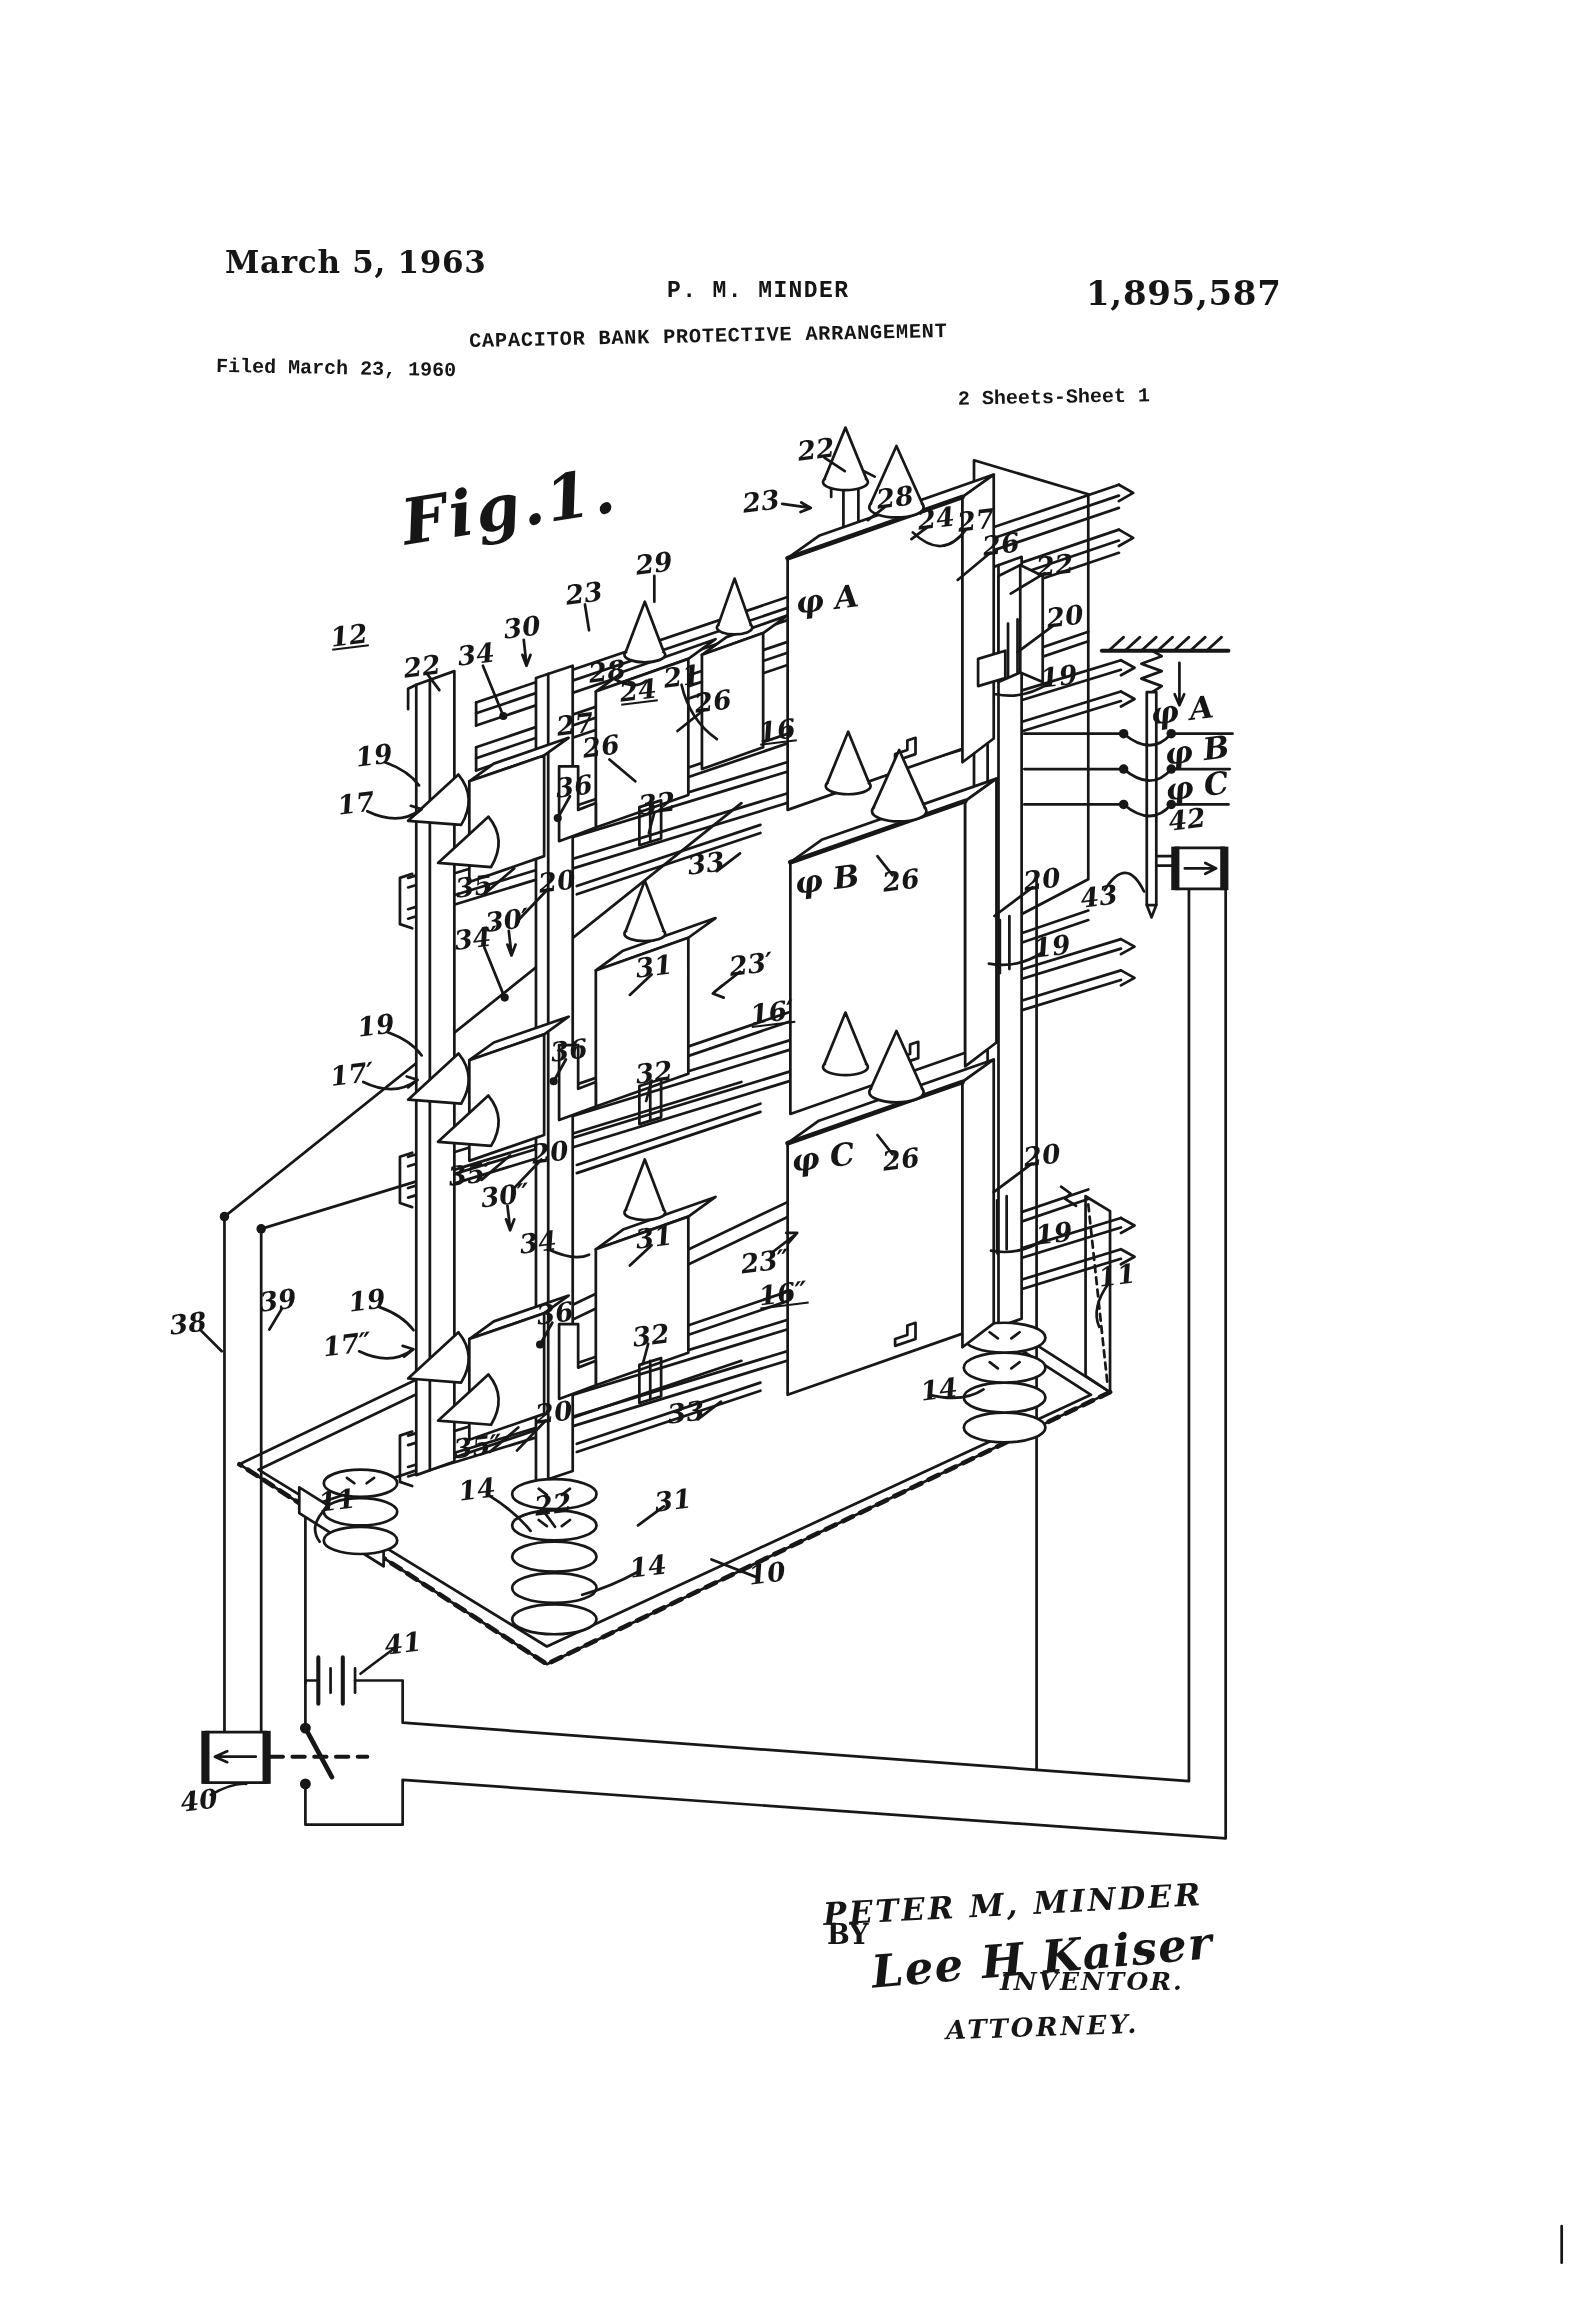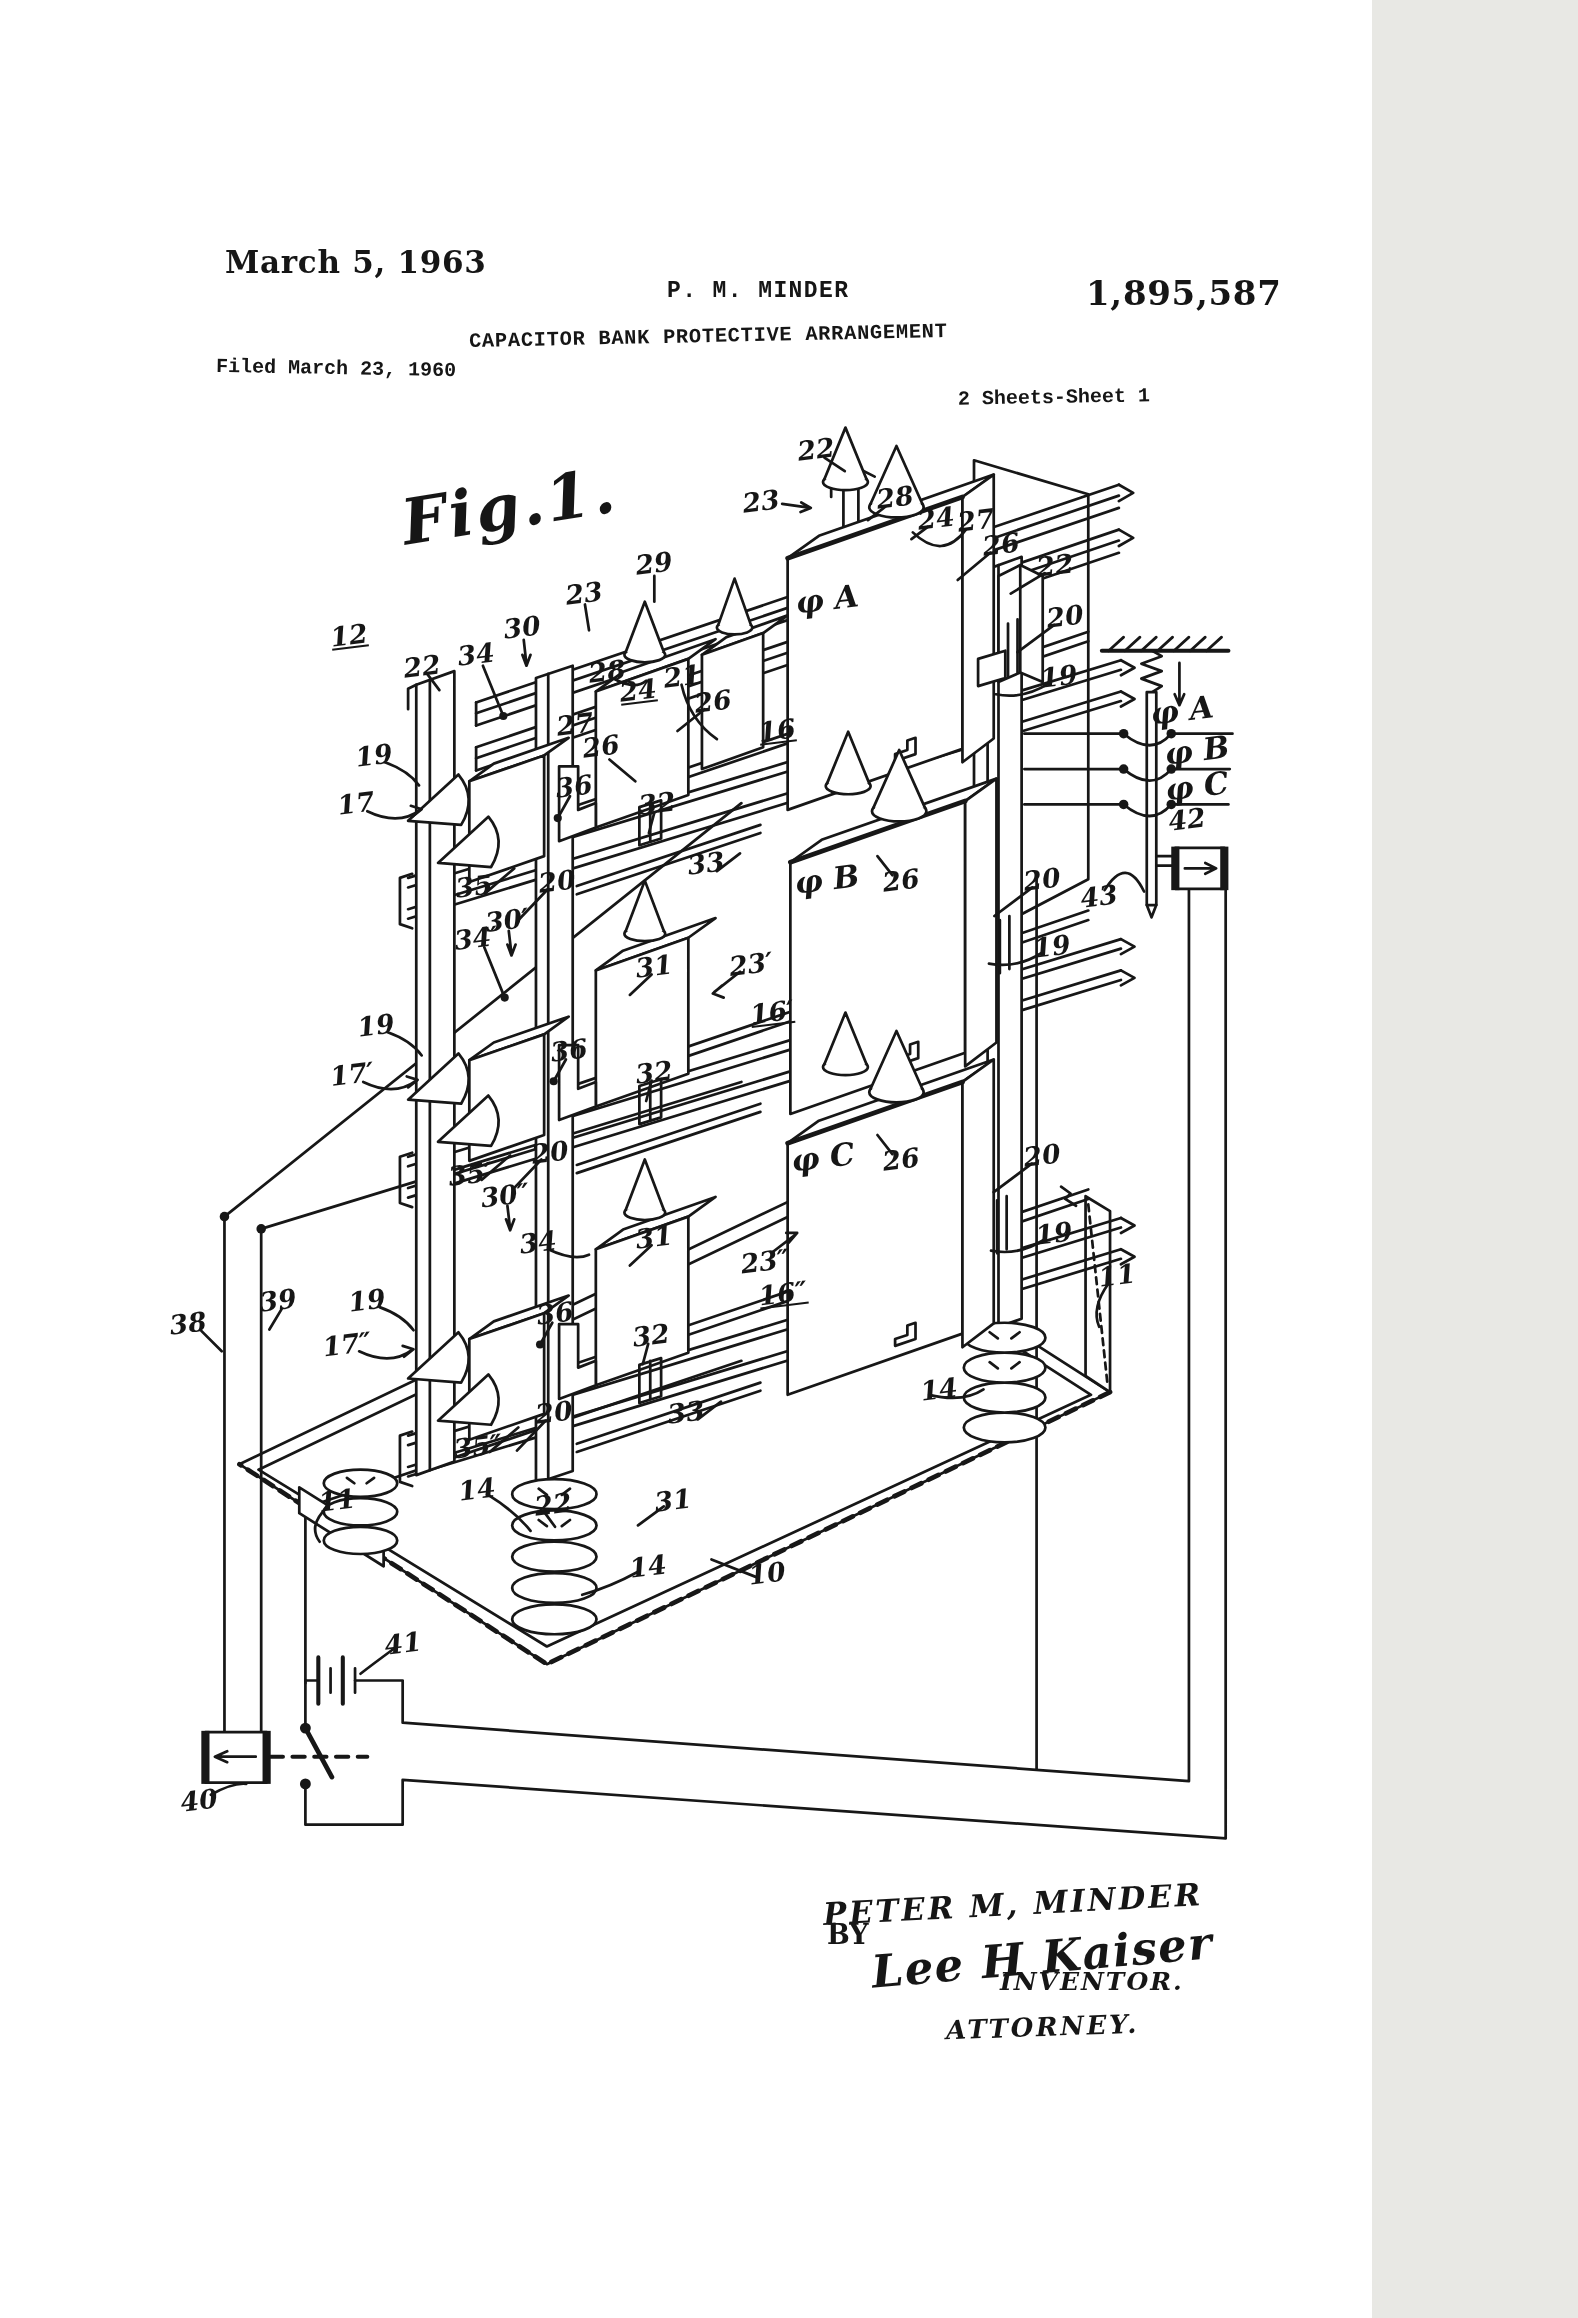--- a/index.html
+++ b/index.html
@@ -1,16 +1,16 @@
 <!DOCTYPE html>
 <html style="font-size:11px"><head>
 <meta charset="utf-8">
 <style>
   html,body{margin:0;padding:0;background:#e8e8e4;}
-  #page{position:relative;width:1372px;height:2319px;background:#ffffff;overflow:hidden;
+  #page{position:relative;width:1578px;height:2319px;background:#ffffff;overflow:hidden;
         font-family:"Liberation Serif",serif;color:#161616;}
   .abs{position:absolute;white-space:nowrap;}
   
   .date{left:225px;top:244px;font:700 31px "DejaVu Serif",serif;letter-spacing:0.7px;}
   .inventor-short{left:667px;top:278px;font:700 23px "Liberation Mono",monospace;letter-spacing:1.4px;}
   .patnum{left:1086px;top:273px;font:700 34px "DejaVu Serif",serif;letter-spacing:0.7px;}
   .title{left:469px;top:325px;font:700 20.4px "Liberation Mono",monospace;letter-spacing:0.7px;transform:rotate(-1.2deg);}
   .filed{left:216px;top:357px;font:700 20px "Liberation Mono",monospace;transform:rotate(1deg);}
   .sheets{left:958px;top:386px;font:700 20px "Liberation Mono",monospace;transform:rotate(-1deg);}
   

